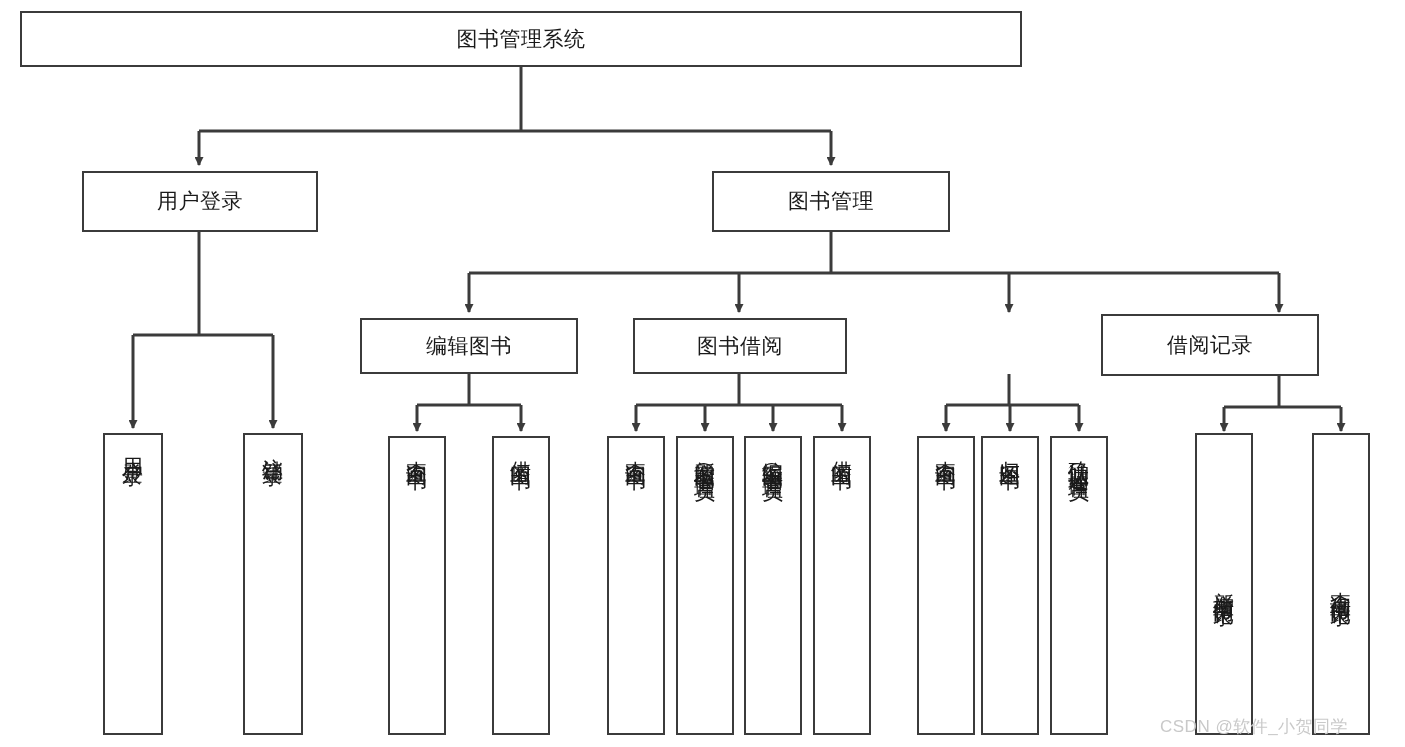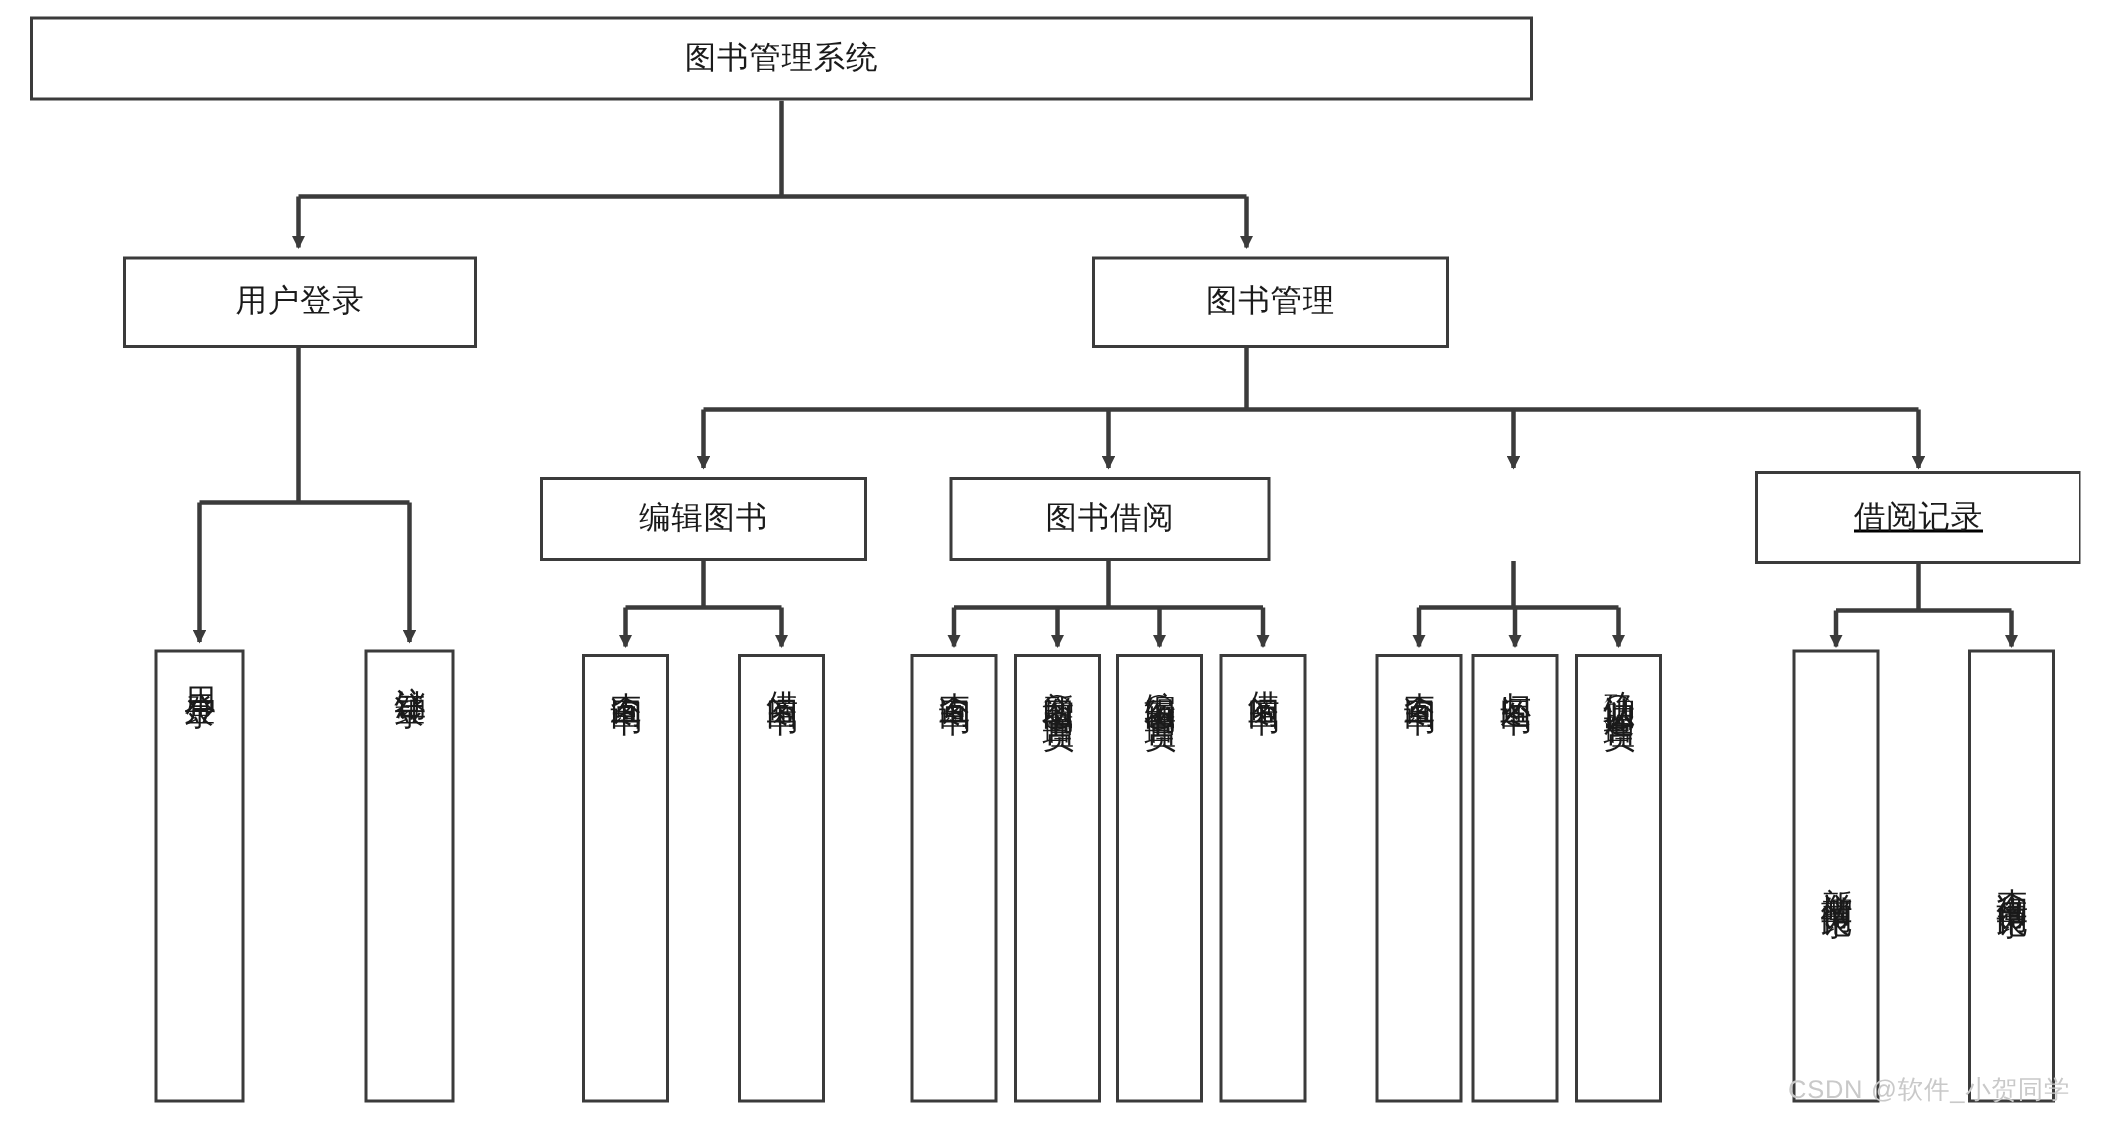--- a/index.html
+++ b/index.html
@@ -127,34 +127,34 @@
   </svg>
 
   <div class="node horiz" style="left:20px; top:11px; width:1002px; height:56px;">
     <span class="node-label">图书管理系统</span>
   </div>
 
   <div class="node horiz" style="left:82px; top:171px; width:236px; height:61px;">
     <span class="node-label">用户登录</span>
   </div>
 
-  <div class="node horiz" style="left:712px; top:171px; width:238px; height:61px;margin-left:16px;">
+  <div class="node horiz" style="left:712px; top:171px; width:238px; height:61px;">
     <span class="node-label">图书管理</span>
   </div>
 
   <div class="node horiz" style="left:360px; top:318px; width:218px; height:56px;">
     <span class="node-label">编辑图书</span>
   </div>
 
   <div class="node horiz" style="left:633px; top:318px; width:214px; height:56px;">
     <span class="node-label">图书借阅</span>
   </div>
 
 
-  <div class="node horiz" style="left:1170px; top:314px; width:218px; height:62px;text-decoration:underline;">
+  <div class="node horiz" style="left:1101px; top:314px; width:218px; height:62px;">
     <span class="node-label">借阅记录</span>
   </div>
 
   <div class="node vert" style="left:103px; top:433px; width:60px; height:302px;">
     <span class="node-label">用户登录</span>
   </div>
 
   <div class="node vert" style="left:243px; top:433px; width:60px; height:302px;">
     <span class="node-label">注销登录</span>
   </div>
@@ -196,15 +196,15 @@
   </div>
 
   <div class="node vert center-text" style="left:1195px; top:433px; width:58px; height:302px;">
     <span class="node-label">新增借阅记录</span>
   </div>
 
   <div class="node vert center-text" style="left:1312px; top:433px; width:58px; height:302px;">
     <span class="node-label">查询借阅记录</span>
   </div>
 
-  <div class="watermark" style="left:1192px; top:715px;">CSDN @软件_小贺同学</div>
+  <div class="watermark" style="left:1160px; top:715px;">CSDN @软件_小贺同学</div>
 
 </div>
 
 </body></html>

